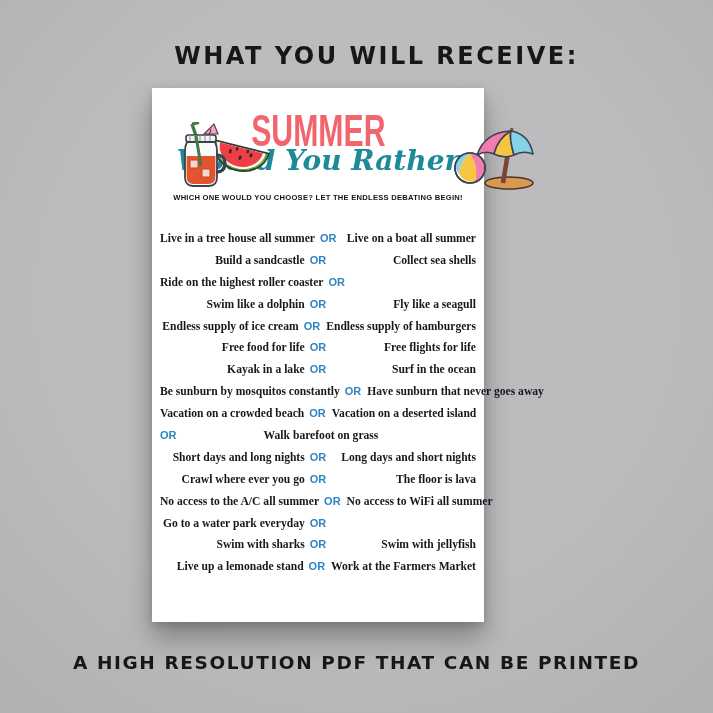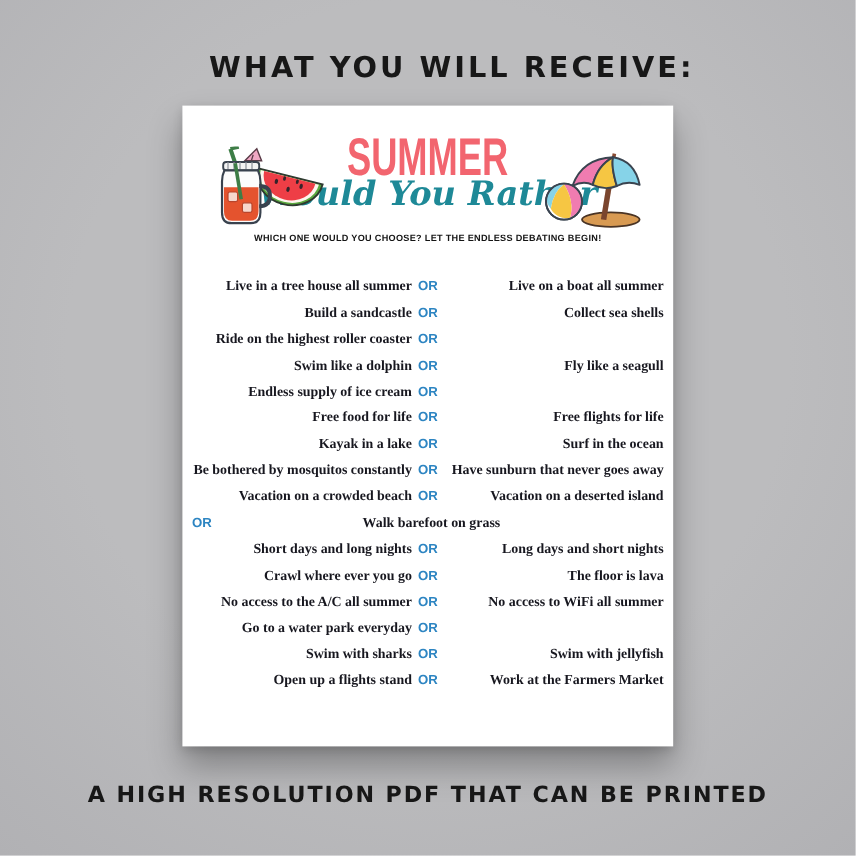--- a/index.html
+++ b/index.html
@@ -17,21 +17,21 @@
     font-family: "DejaVu Sans", sans-serif;
     font-weight: 700;
     color: #171717;
   }
   .caption.top { top: 42px; font-size: 24px; letter-spacing: 2.5px; padding-left: 40px; }
   .caption.bottom { top: 652px; font-size: 18.5px; letter-spacing: 1.6px; }
 
   .sheet {
     position: absolute;
     left: 152px; top: 88px;
-    width: 409px; height: 534px;
+    width: 332px; height: 534px;
     background: #ffffff;
     box-shadow: 0 16px 26px rgba(0,0,0,0.30), 0 3px 8px rgba(0,0,0,0.15);
   }
   .flyer-header { position: relative; width: 100%; text-align: center; padding-top: 25px; }
   .flyer-title {
     display: inline-block;
     font-family: "Liberation Sans", sans-serif;
     font-weight: 700;
     font-size: 42px;
     line-height: 34px;
@@ -171,33 +171,34 @@
         <span class="q-or">OR</span>
       </div>
       <div class="q-row">
         <span class="q-left">Swim like a dolphin</span>
         <span class="q-or">OR</span>
         <span class="q-right">Fly like a seagull</span>
       </div>
       <div class="q-row">
         <span class="q-left">Endless supply of ice cream</span>
         <span class="q-or">OR</span>
+        <span class="q-right">Endless supply of  hamburgers</span>
       </div>
       <div class="q-row">
         <span class="q-left">Free food for life</span>
         <span class="q-or">OR</span>
         <span class="q-right">Free flights for life</span>
       </div>
       <div class="q-row">
         <span class="q-left">Kayak in a lake</span>
         <span class="q-or">OR</span>
         <span class="q-right">Surf in the ocean</span>
       </div>
       <div class="q-row">
-        <span class="q-left">Be bothered by mosquitos constantly</span>
+        <span class="q-left">Be sunburn by mosquitos constantly</span>
         <span class="q-or">OR</span>
         <span class="q-right">Have sunburn that never goes away</span>
       </div>
       <div class="q-row">
         <span class="q-left">Vacation on a crowded beach</span>
         <span class="q-or">OR</span>
         <span class="q-right">Vacation on a deserted island</span>
       </div>
       <div class="q-row">
         <span class="q-or">OR</span>
@@ -221,20 +222,20 @@
       <div class="q-row">
         <span class="q-left">Go to a water park everyday</span>
         <span class="q-or">OR</span>
       </div>
       <div class="q-row">
         <span class="q-left">Swim with sharks</span>
         <span class="q-or">OR</span>
         <span class="q-right">Swim with jellyfish</span>
       </div>
       <div class="q-row">
-        <span class="q-left">Open up a flights stand</span>
+        <span class="q-left">Live up a lemonade stand</span>
         <span class="q-or">OR</span>
         <span class="q-right">Work at the Farmers Market</span>
       </div>
     </div>
 </div>
 
 <div class="caption bottom">A HIGH RESOLUTION PDF THAT CAN BE PRINTED</div>
 
 </body></html>

